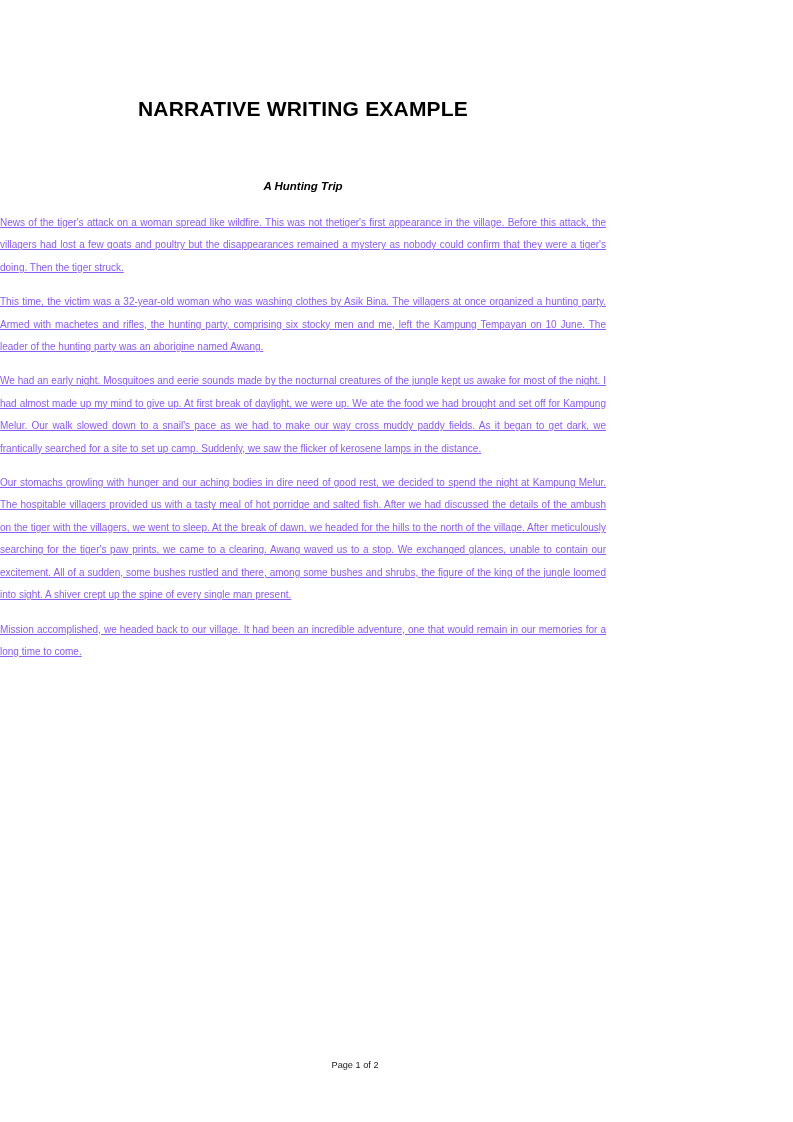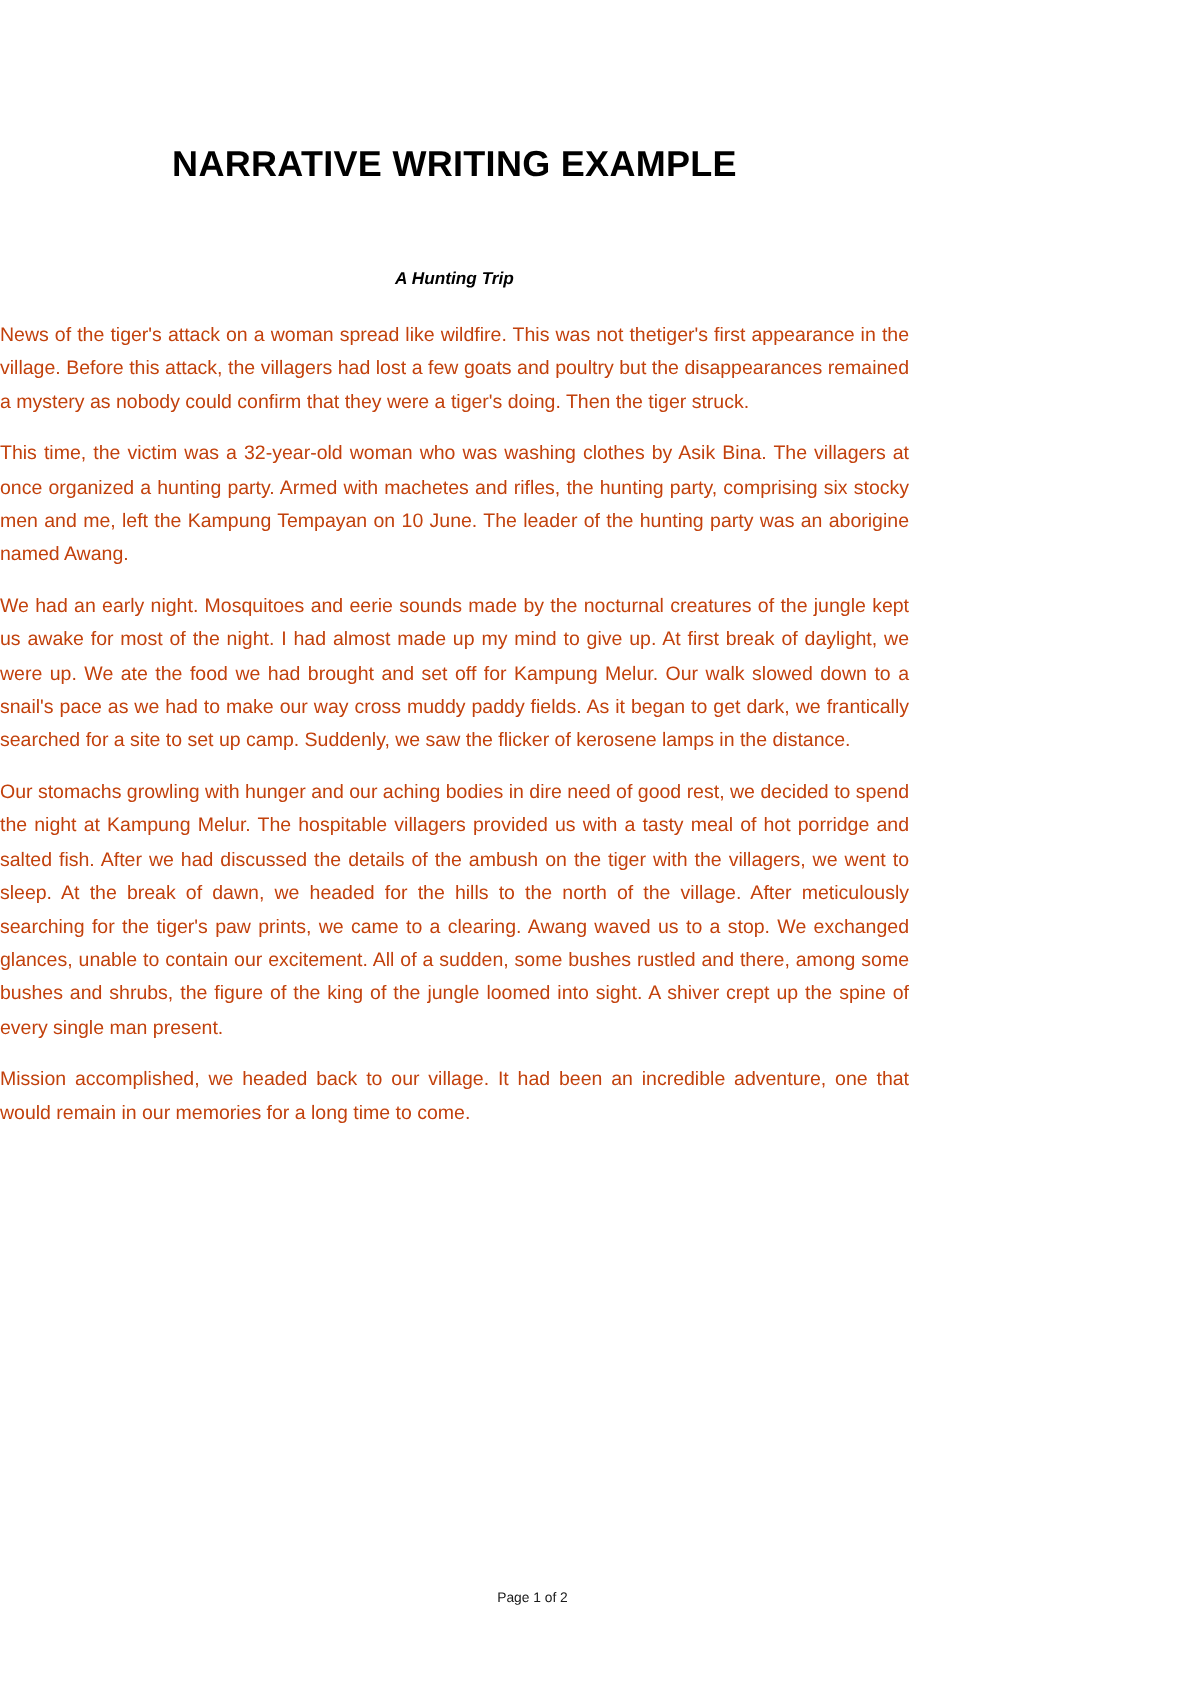--- a/index.html
+++ b/index.html
@@ -21,21 +21,21 @@
     inset: 0;
     background: #ffffff;
     box-sizing: border-box;
   }
 
   .doc-title {
     margin: 0;
     padding: 0;
     text-align: center;
     font-weight: bold;
-    font-size: 24px;
+    font-size: 21px;
     letter-spacing: 0.2px;
     line-height: 1.2;
     position: absolute;
     top: 96px;
     left: 0;
     width: 606px;
   }
 
   .doc-subtitle {
     margin: 0;
@@ -54,25 +54,26 @@
   .body-copy {
     position: absolute;
     top: 212px;
     left: 0;
     width: 606px;
   }
 
   .body-copy p {
     margin: 0 0 12px 0;
     padding: 0;
-    font-size: 13px;
+    font-size: 10px;
     line-height: 22.4px;
     text-align: justify;
     text-justify: inter-word;
-    color: #c2410c;
+    color: #8b5cf6;
+    text-decoration: underline;
   }
 
   .body-copy p:last-child {
     margin-bottom: 0;
   }
 
   .page-footer {
     position: absolute;
     left: 0;
     width: 710px;

